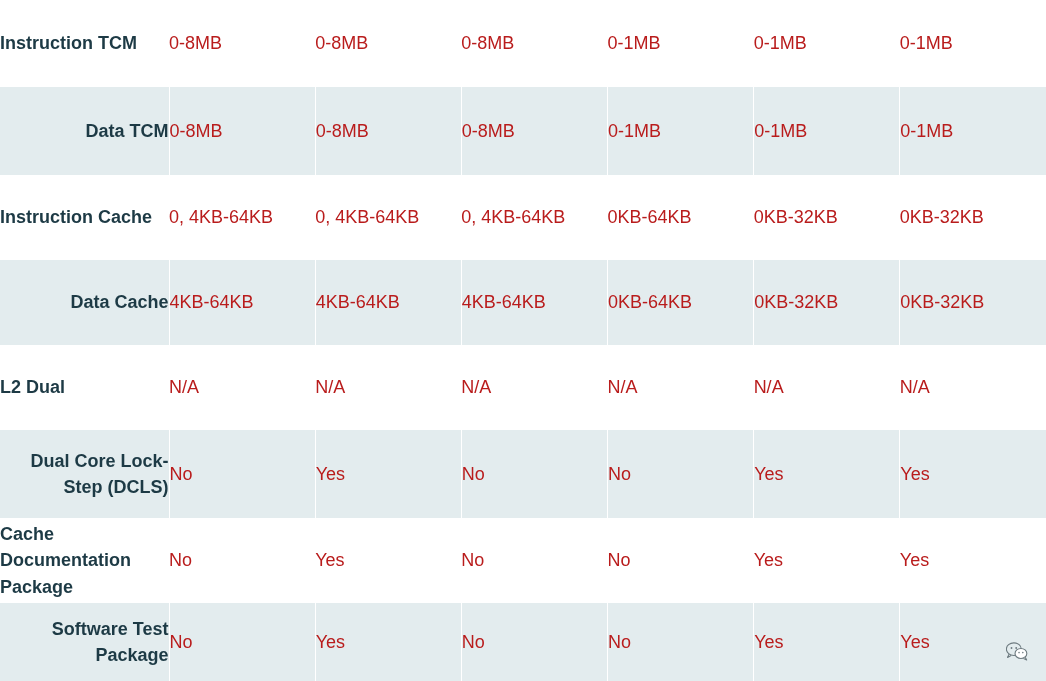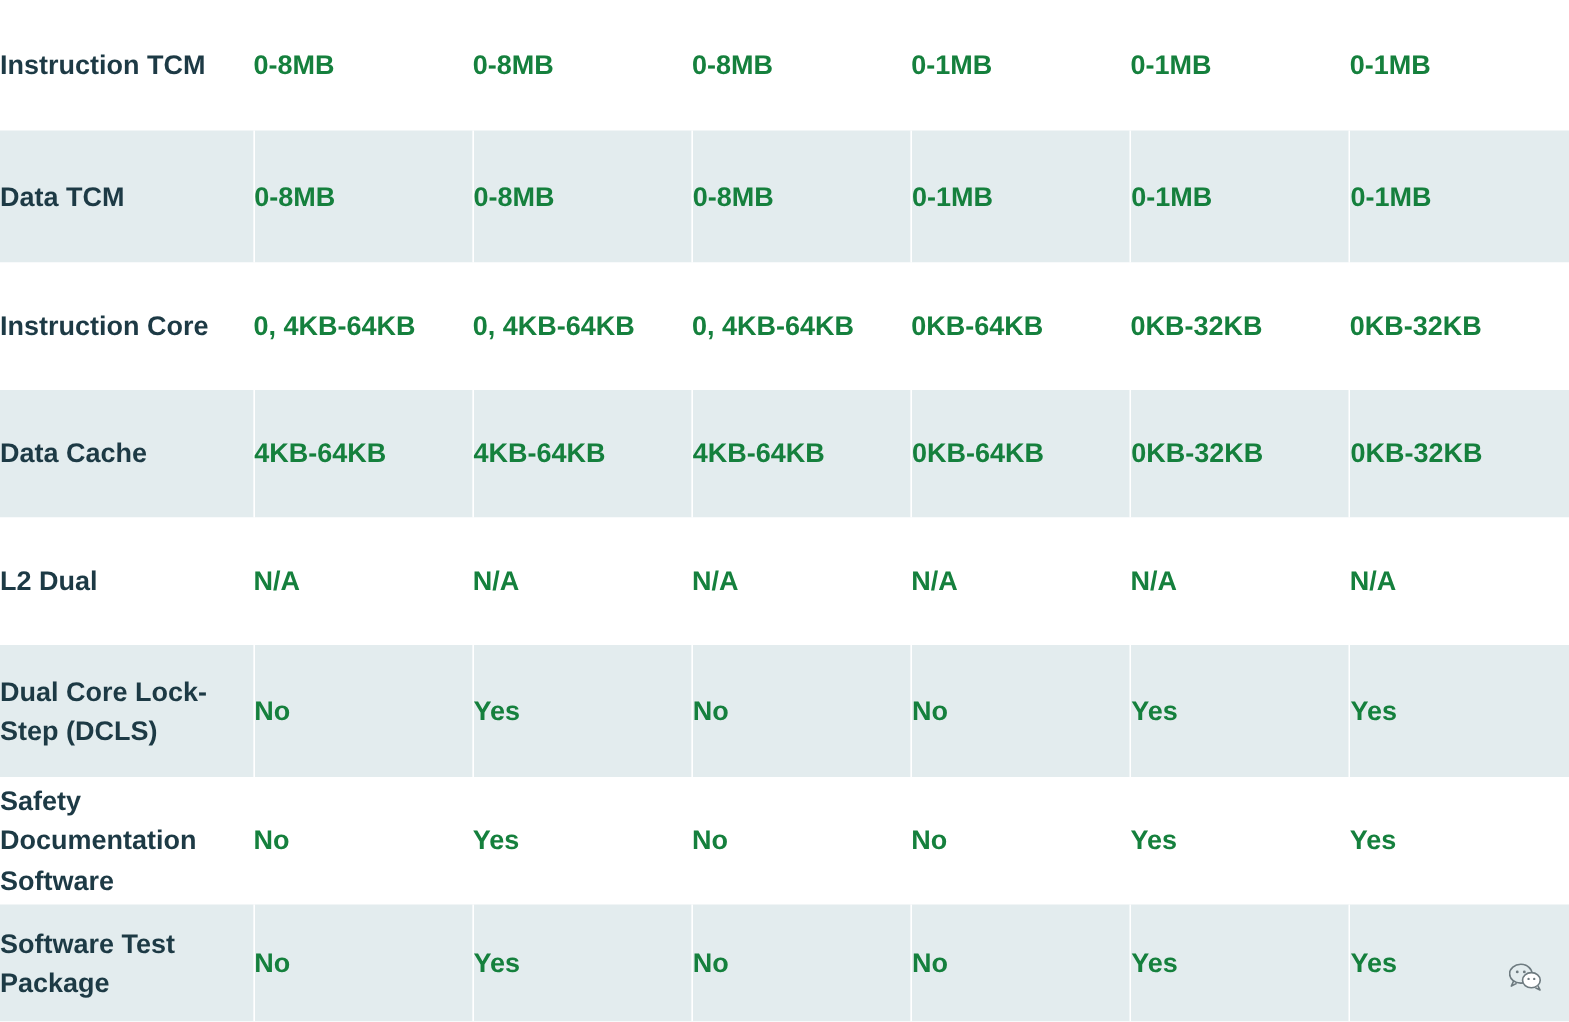--- a/index.html
+++ b/index.html
@@ -28,35 +28,36 @@
     border: none;
   }
   td.rowhead {
     width: 148px;
     font-weight: bold;
     color: #1d3a45;
     font-size: 14.5px;
   }
   td.cell {
     width: 128px;
-    color: #15803d;
-    font-weight: bold;
+    color: #b91c1c;
+    font-weight: normal;
   }
   tr.shaded td {
     background: #e3ecee;
   }
   tr.plain td {
     background: #ffffff;
   }
   
   tr.shaded td.cell {
     border-left: 1px solid #ffffff;
   }
   tr.shaded td.rowhead {
     border-right: 1px solid #ffffff;
+    text-align: right;
   }
   .watermark {
     position: absolute;
     right: 18px;
     bottom: 20px;
     display: flex;
     align-items: center;
     gap: 10px;
     font-size: 17px;
     color: #6e7b80;
@@ -89,21 +90,21 @@
       <tr class="shaded" style="height: 88px;">
         <td class="rowhead">Data TCM</td>
         <td class="cell">0-8MB</td>
         <td class="cell">0-8MB</td>
         <td class="cell">0-8MB</td>
         <td class="cell">0-1MB</td>
         <td class="cell">0-1MB</td>
         <td class="cell">0-1MB</td>
       </tr>
       <tr class="plain" style="height: 85px;">
-        <td class="rowhead">Instruction Core</td>
+        <td class="rowhead">Instruction Cache</td>
         <td class="cell">0, 4KB-64KB</td>
         <td class="cell">0, 4KB-64KB</td>
         <td class="cell">0, 4KB-64KB</td>
         <td class="cell">0KB-64KB</td>
         <td class="cell">0KB-32KB</td>
         <td class="cell">0KB-32KB</td>
       </tr>
       <tr class="shaded" style="height: 85px;">
         <td class="rowhead">Data Cache</td>
         <td class="cell">4KB-64KB</td>
@@ -125,21 +126,21 @@
       <tr class="shaded" style="height: 88px;">
         <td class="rowhead">Dual Core Lock-Step (DCLS)</td>
         <td class="cell">No</td>
         <td class="cell">Yes</td>
         <td class="cell">No</td>
         <td class="cell">No</td>
         <td class="cell">Yes</td>
         <td class="cell">Yes</td>
       </tr>
       <tr class="plain" style="height: 85px;">
-        <td class="rowhead">Safety Documentation Software</td>
+        <td class="rowhead">Cache Documentation Package</td>
         <td class="cell">No</td>
         <td class="cell">Yes</td>
         <td class="cell">No</td>
         <td class="cell">No</td>
         <td class="cell">Yes</td>
         <td class="cell">Yes</td>
       </tr>
       <tr class="shaded" style="height: 78px;">
         <td class="rowhead">Software Test Package</td>
         <td class="cell">No</td>

